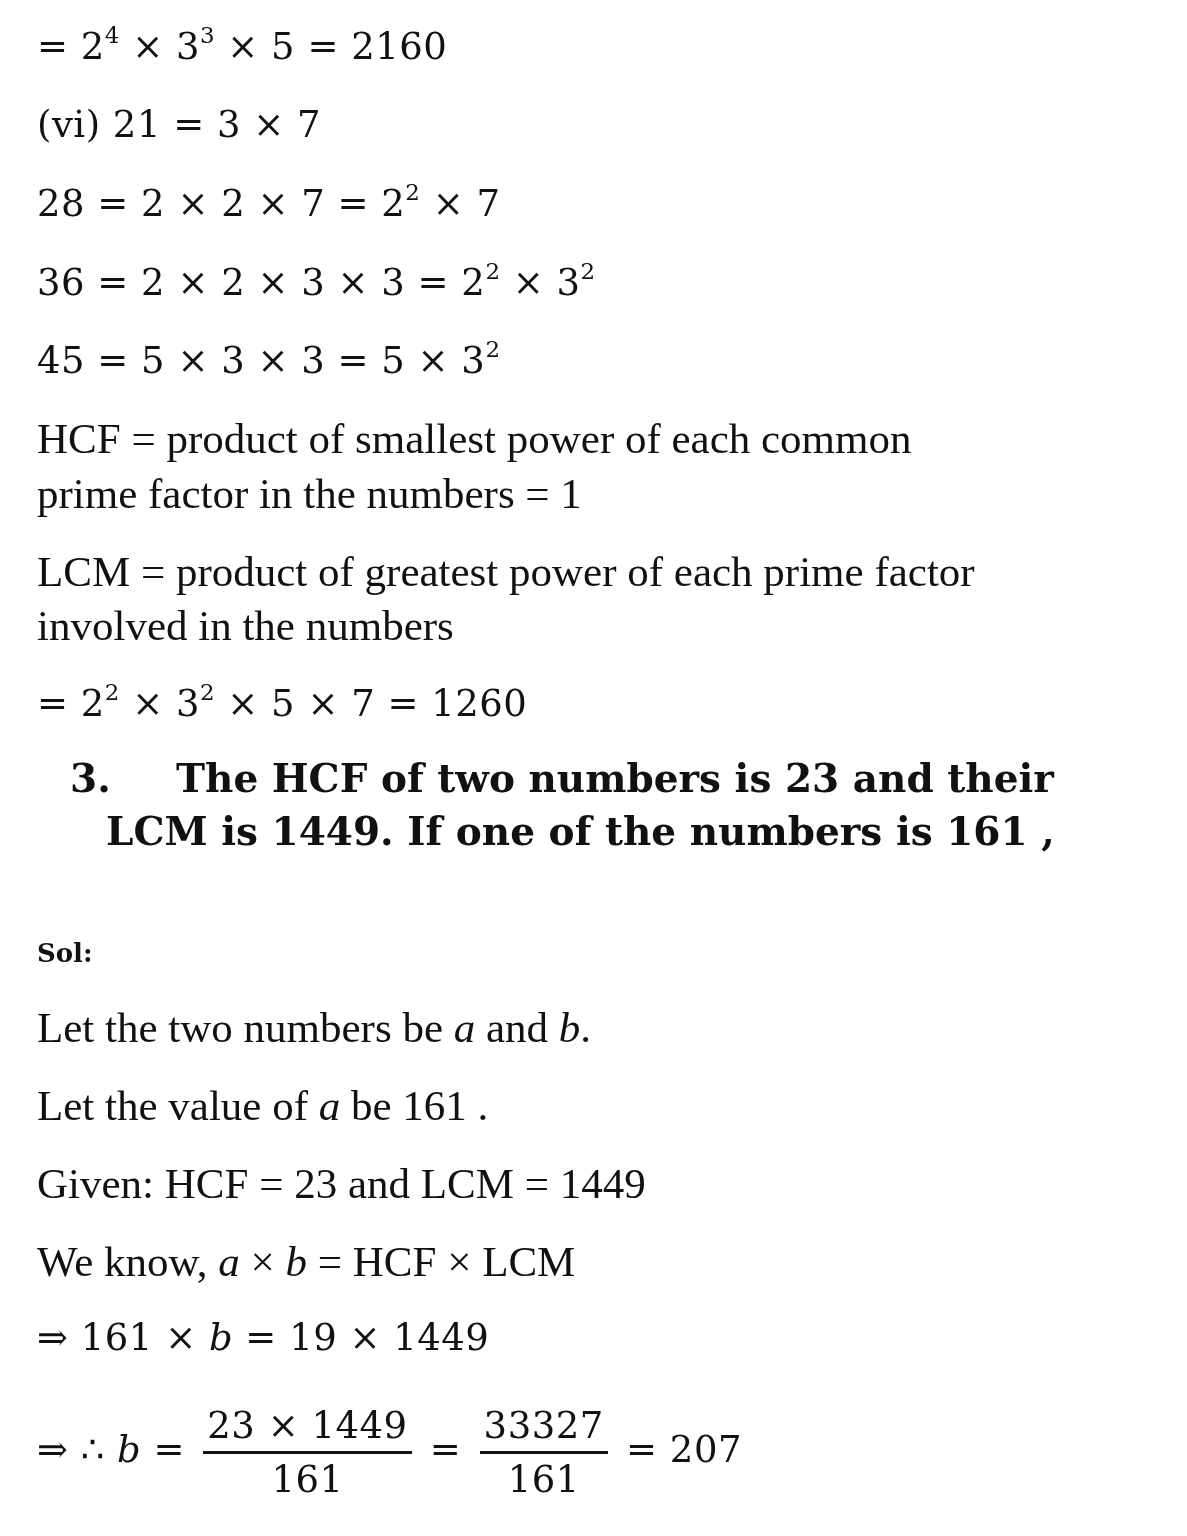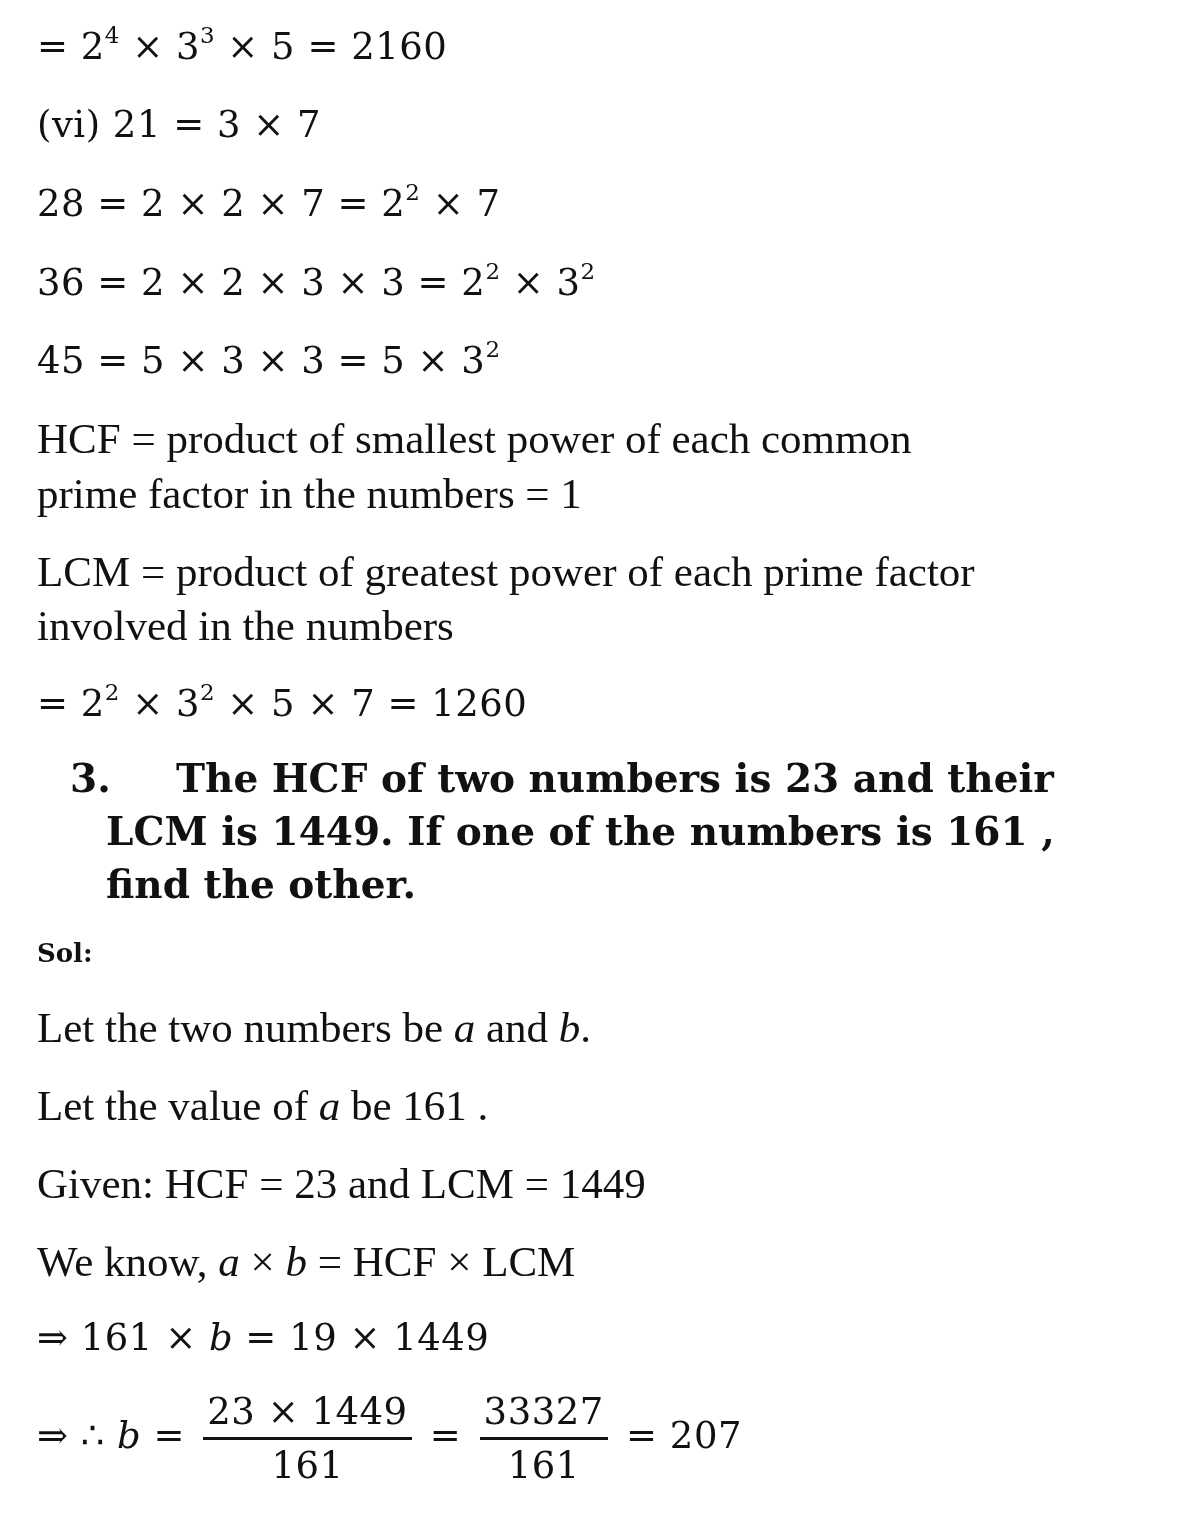--- a/index.html
+++ b/index.html
@@ -10,21 +10,21 @@
     }
     .line { position: absolute; left: 37px; white-space: nowrap; font-size: 40px; line-height: 48px; }
     .math { font-family: "DejaVu Serif", "Liberation Serif", serif; font-size: 37px; letter-spacing: 0.5px; }
     .text { font-family: "Liberation Serif", serif; font-size: 43px; line-height: 52px; }
     .q { position: absolute; left: 70px; font-family: "DejaVu Serif", serif; font-weight: bold; font-size: 39px; line-height: 53px; }
     .q .num { display: inline-block; width: 106px; }
     .q .ind { padding-left: 36px; }
     .sol { position: absolute; left: 37px; top: 938px; font-family: "DejaVu Serif", serif; font-weight: bold; font-size: 26px; }
     sup { font-size: 0.62em; vertical-align: 0.7em; line-height: 0; }
     i.v { font-style: italic; }
-    .frac { display: inline-flex; flex-direction: column; align-items: center; vertical-align: middle; margin: 0 6px; }
+    .frac { display: inline-flex; flex-direction: column; align-items: center; vertical-align: middle; margin: 14px 6px; }
     .frac .n { padding: 0 4px 4px; }
     .frac .bar { width: 100%; height: 3px; background: #111; }
     .frac .d { padding: 4px 4px 0; text-align: center; }
   </style>
 </head>
 <body>
 
 <div class="line math" style="top:23px;">
   <span>= 2</span><sup>4</sup><span> × 3</span><sup>3</sup><span> × 5 = 2160</span>
 </div>
@@ -51,21 +51,20 @@
 <div class="line text" style="top:546px;">LCM = product of greatest power of each prime factor</div>
 <div class="line text" style="top:600px;">involved in the numbers</div>
 
 <div class="line math" style="top:680px;">
   <span>= 2</span><sup>2</sup><span> × 3</span><sup>2</sup><span> × 5 × 7 = 1260</span>
 </div>
 
 <div class="q" style="top:752px;">
   <div><span class="num">3.</span><span>The HCF of two numbers is 23 and their</span></div>
   <div class="ind">LCM is 1449. If one of the numbers is 161 ,</div>
-  <div class="ind">find the other.</div>
 </div>
 
 <div class="sol">Sol:</div>
 
 <div class="line text" style="top:1002px;">
   <span>Let the two numbers be </span><i class="v">a</i><span> and </span><i class="v">b</i><span>.</span>
 </div>
 
 <div class="line text" style="top:1080px;">
   <span>Let the value of </span><i class="v">a</i><span> be 161 .</span>

